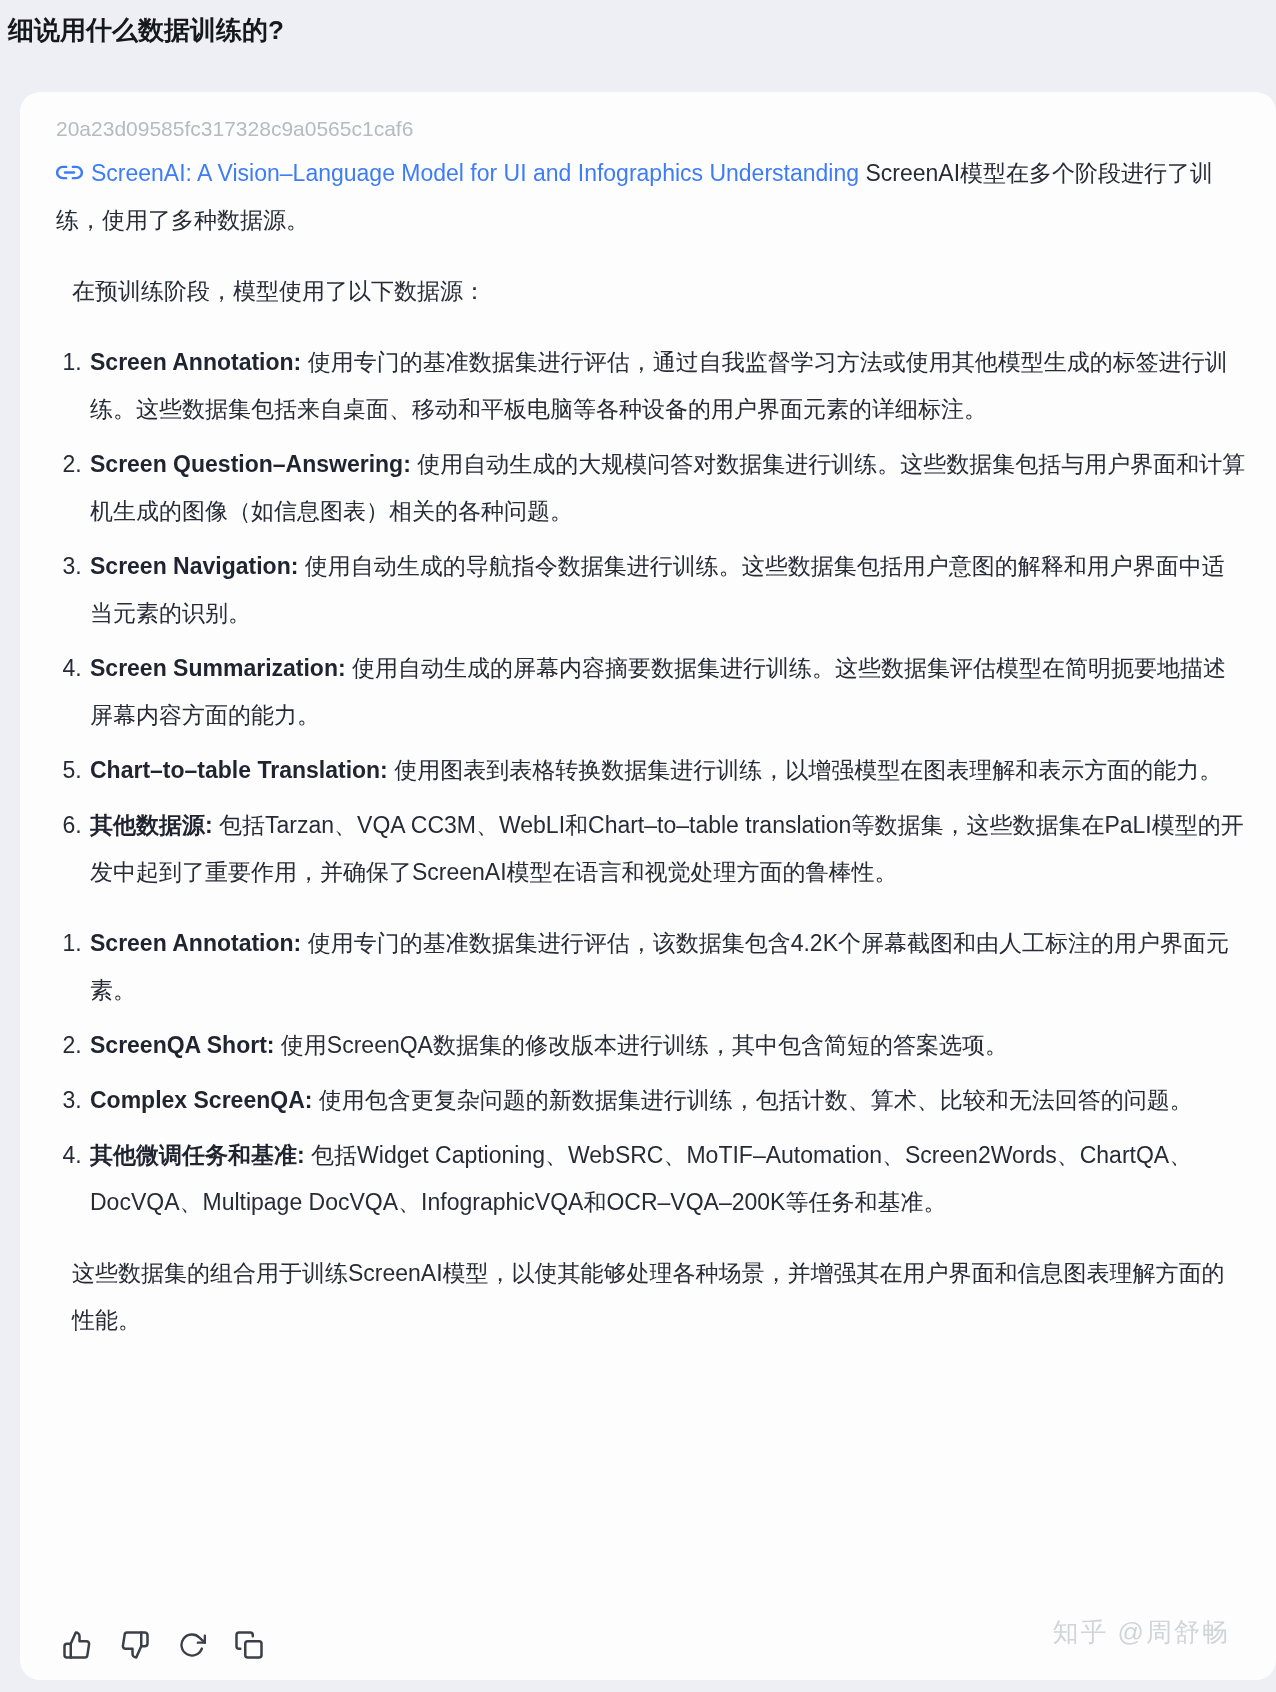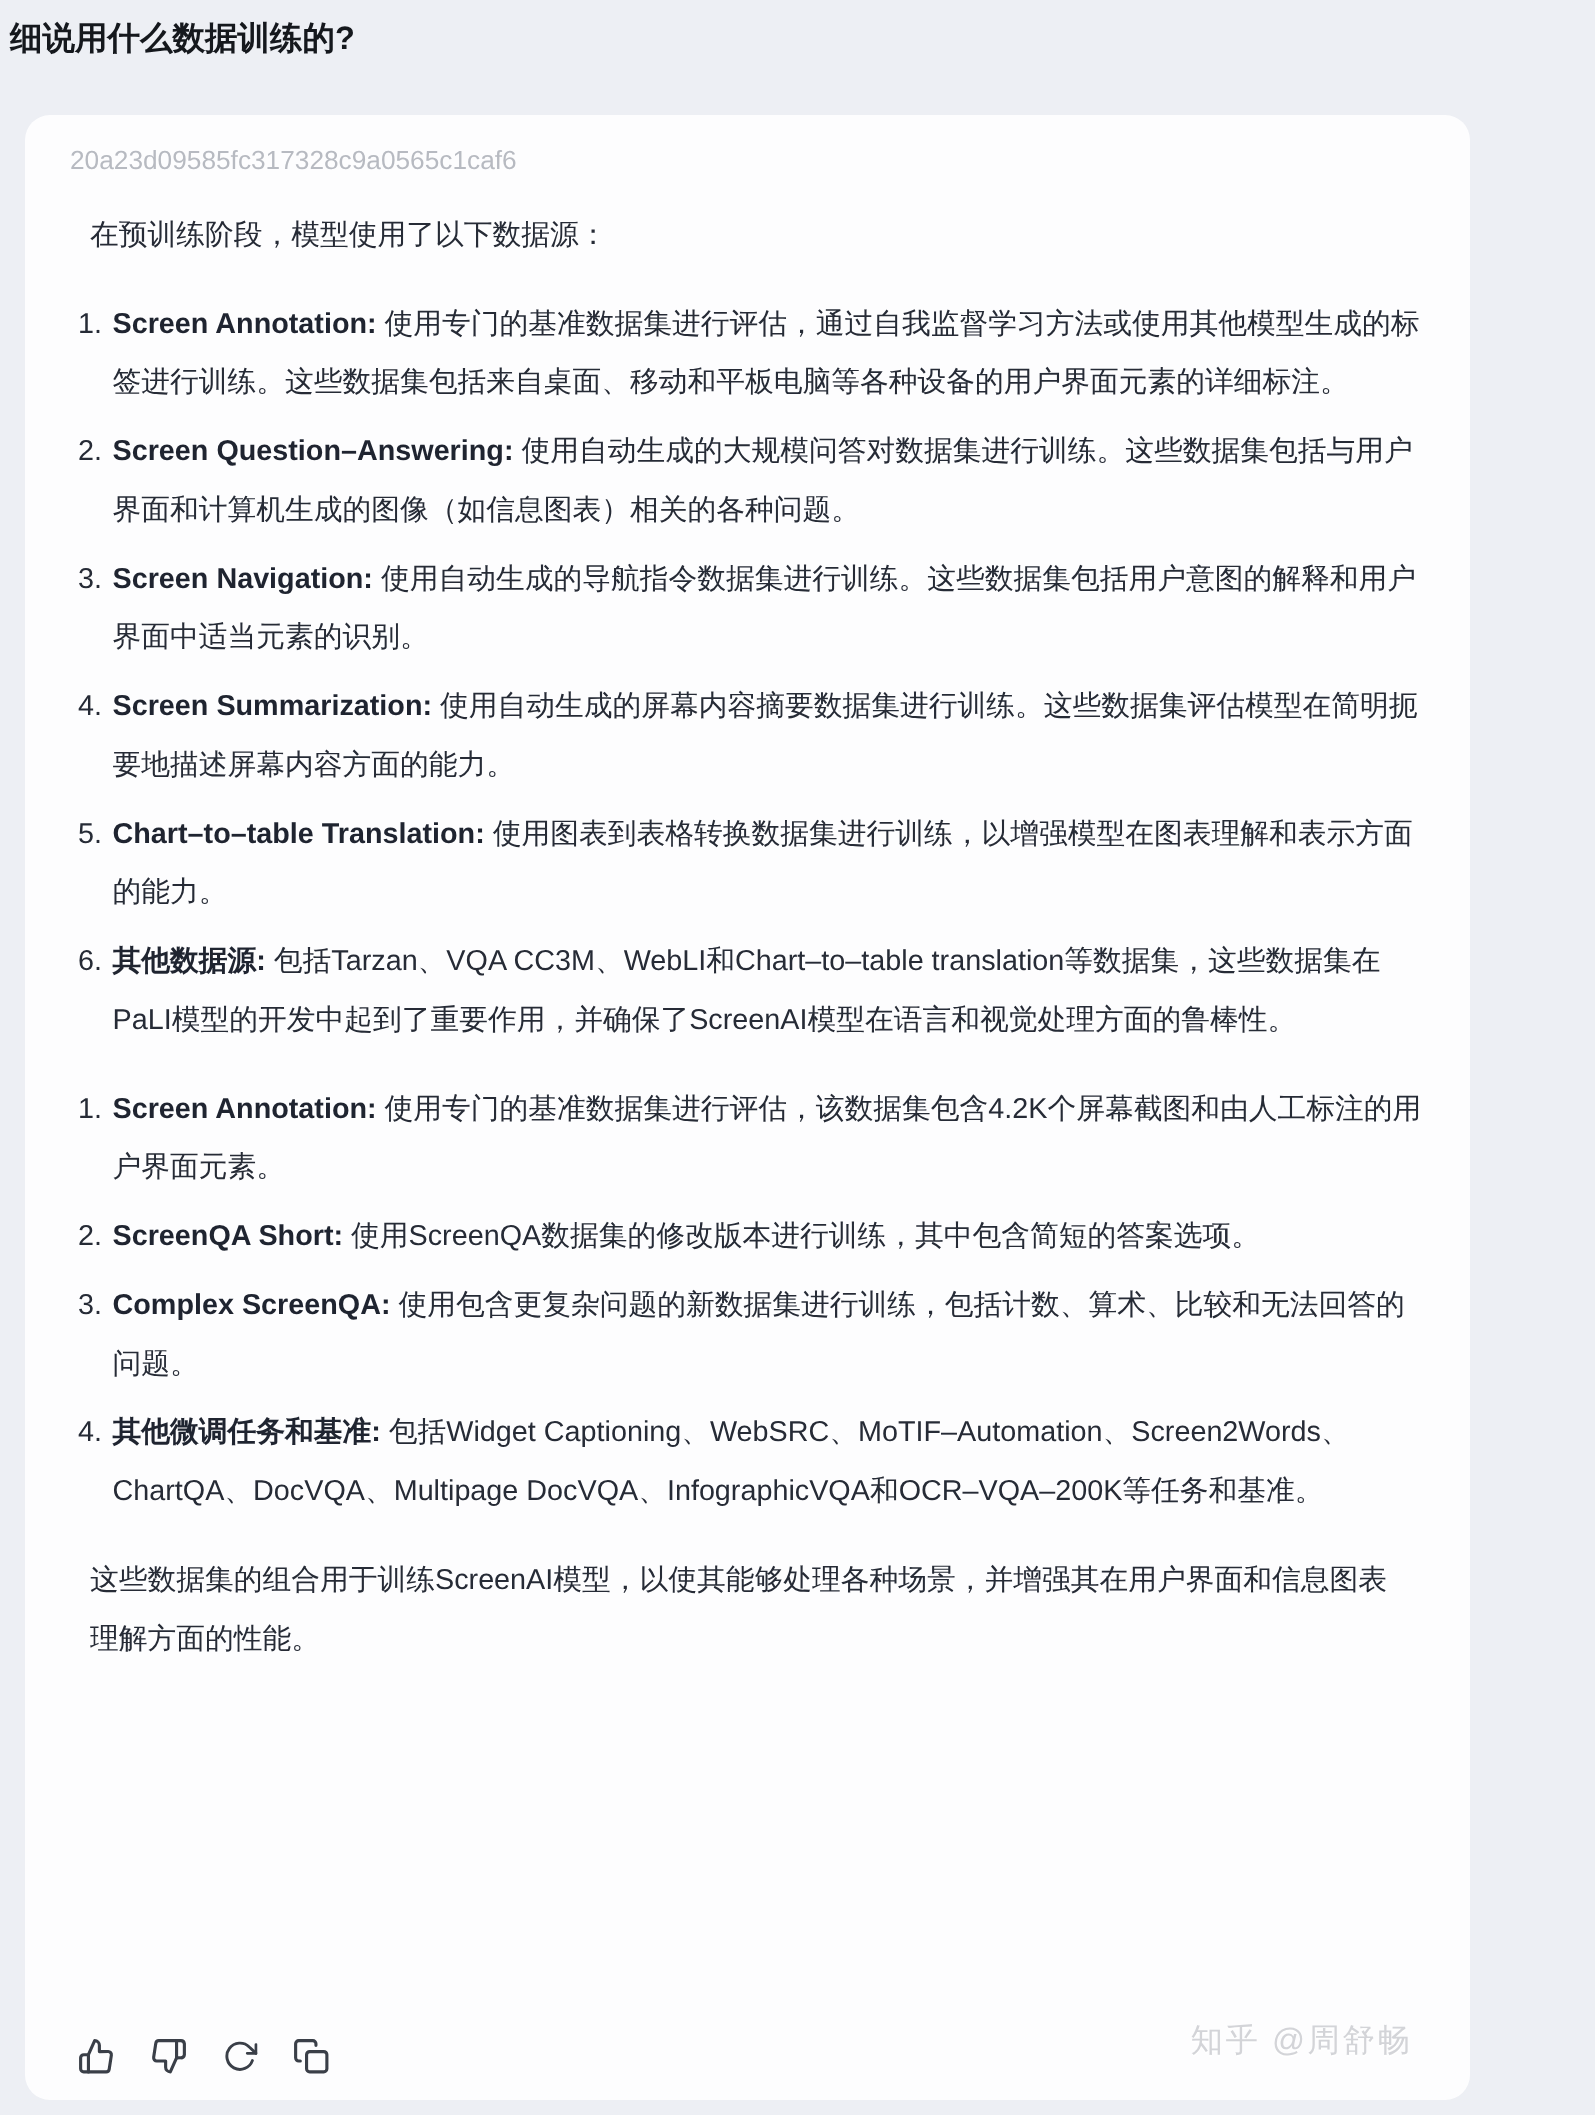--- a/index.html
+++ b/index.html
@@ -14,21 +14,21 @@
   .question{
     padding:14px 10px 0 8px;
     font-size:26px;
     font-weight:700;
     color:#15181d;
     line-height:1.3;
   }
   .card{
     position:absolute;
     left:20px;top:92px;
-    width:1156px;height:1588px;
+    width:1256px;height:1588px;
     background:#fdfdfe;
     border-radius:20px;
     box-sizing:border-box;
     padding:26px 30px 0 36px;
   }
   .hash{
     font-size:21px;
     color:#b7bac1;
     line-height:22px;
     margin:0 0 10px 0;
@@ -77,20 +77,30 @@
 </style>
 </head>
 <body>
 
 <div class="question">细说用什么数据训练的?</div>
 
 <div class="card">
 
   <div class="hash">20a23d09585fc317328c9a0565c1caf6</div>
 
+  <p class="body-text link-para">
+    <a class="doc-link" href="#">
+      <svg class="link-icon-svg" width="27" height="27" viewBox="0 0 24 24" fill="none" stroke="#3e7cf7" stroke-width="2.2" stroke-linecap="round" stroke-linejoin="round">
+          <path d="M15 7h3a5 5 0 0 1 0 10h-3"></path>
+          <path d="M9 17H6A5 5 0 0 1 6 7h3"></path>
+          <line x1="8" y1="12" x2="16" y2="12"></line>
+        </svg><span>ScreenAI: A Vision–Language Model for UI and Infographics Understanding</span>
+    </a>
+    <span>ScreenAI模型在多个阶段进行了训练，使用了多种数据源。</span>
+  </p>
 
   <p class="body-text para">在预训练阶段，模型使用了以下数据源：</p>
 
   <ol class="body-text data-list">
     <li><span class="term">Screen Annotation:</span><span> 使用专门的基准数据集进行评估，通过自我监督学习方法或使用其他模型生成的标签进行训练。这些数据集包括来自桌面、移动和平板电脑等各种设备的用户界面元素的详细标注。</span></li>
     <li><span class="term">Screen Question–Answering:</span><span> 使用自动生成的大规模问答对数据集进行训练。这些数据集包括与用户界面和计算机生成的图像（如信息图表）相关的各种问题。</span></li>
     <li><span class="term">Screen Navigation:</span><span> 使用自动生成的导航指令数据集进行训练。这些数据集包括用户意图的解释和用户界面中适当元素的识别。</span></li>
     <li><span class="term">Screen Summarization:</span><span> 使用自动生成的屏幕内容摘要数据集进行训练。这些数据集评估模型在简明扼要地描述屏幕内容方面的能力。</span></li>
     <li><span class="term">Chart–to–table Translation:</span><span> 使用图表到表格转换数据集进行训练，以增强模型在图表理解和表示方面的能力。</span></li>
     <li><span class="term">其他数据源:</span><span> 包括Tarzan、VQA CC3M、WebLI和Chart–to–table translation等数据集，这些数据集在PaLI模型的开发中起到了重要作用，并确保了ScreenAI模型在语言和视觉处理方面的鲁棒性。</span></li>

